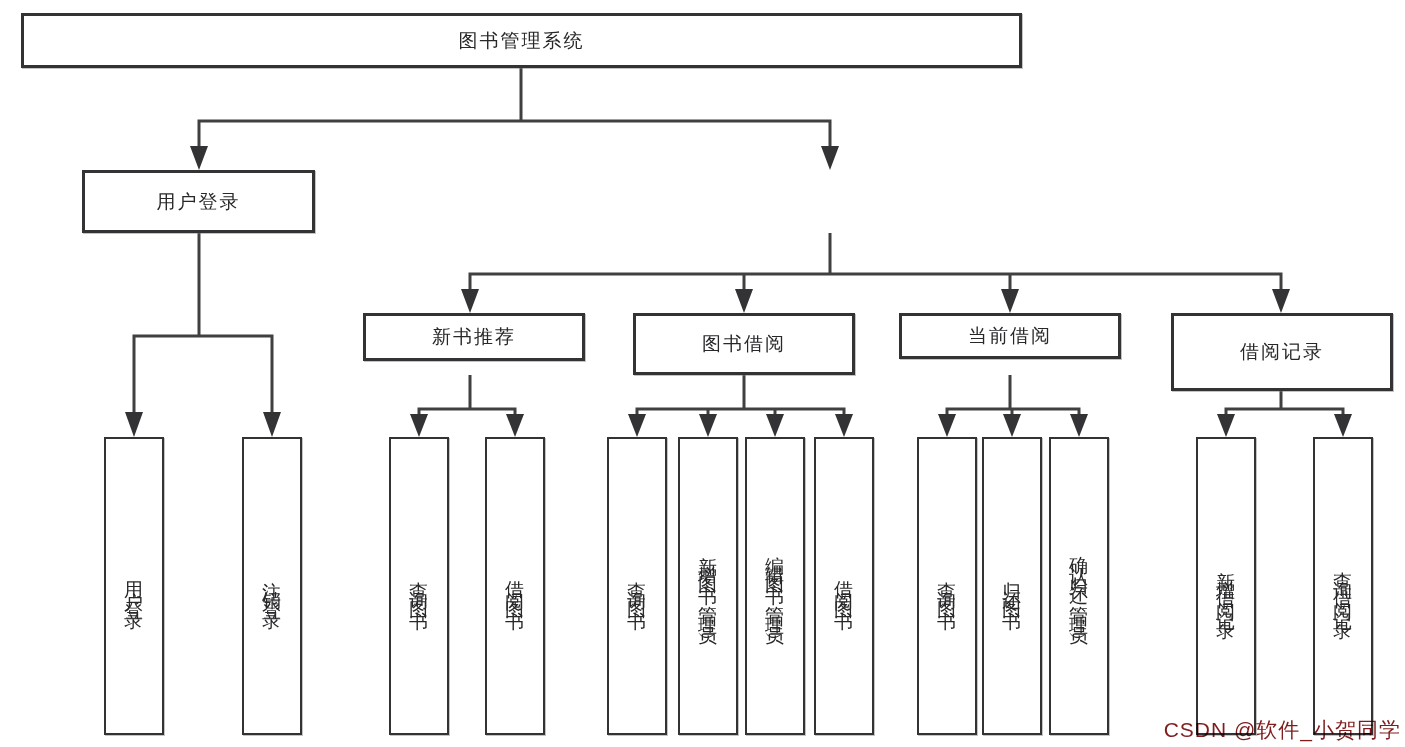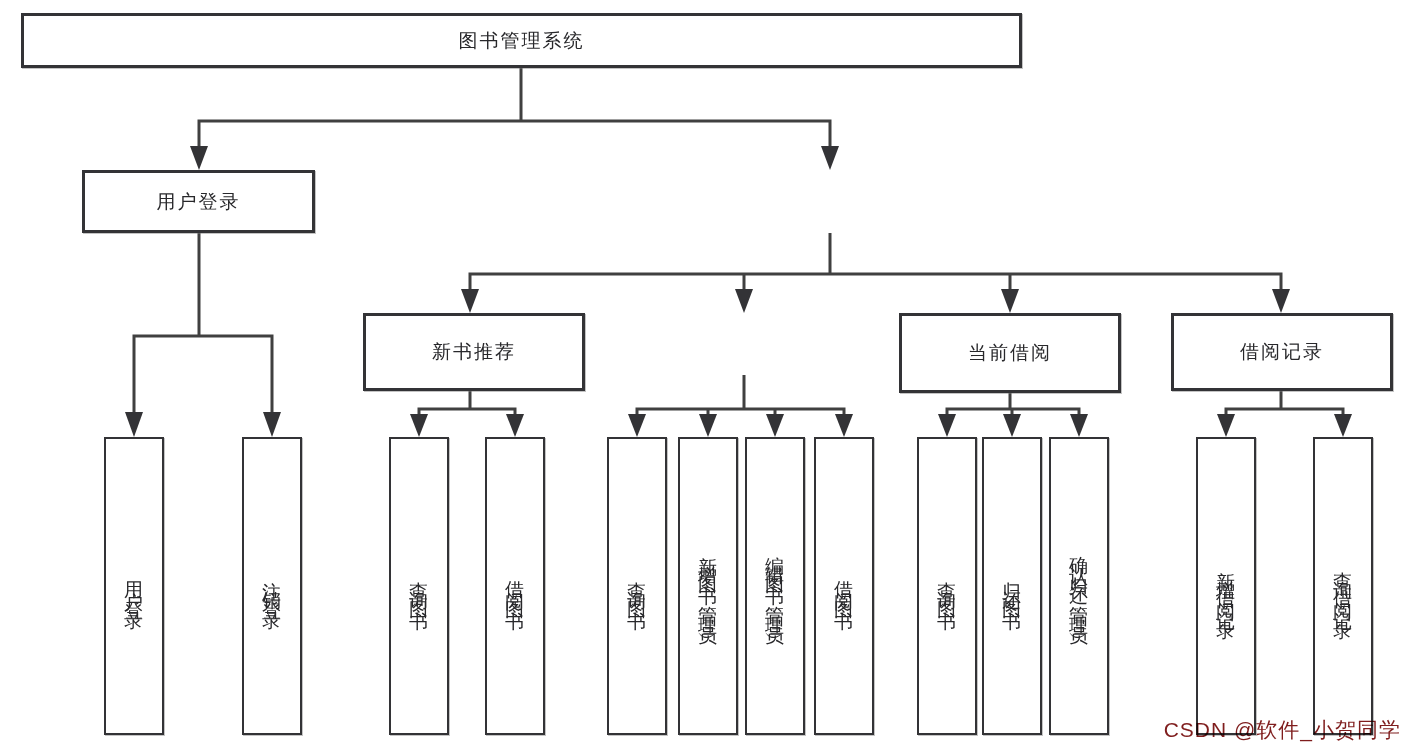--- a/index.html
+++ b/index.html
@@ -69,24 +69,27 @@
   </svg>
 
   <div class="node" style="left:21px;top:13px;width:1001px;height:55px">
     <span class="lbl">图书管理系统</span>
   </div>
 
   <div class="node" style="left:82px;top:170px;width:233px;height:63px">
     <span class="lbl">用户登录</span>
   </div>
 
-  <div class="node" style="left:363px;top:313px;width:222px;height:78px">
+  <div class="node" style="left:363px;top:313px;width:222px;height:48px">
     <span class="lbl">新书推荐</span>
   </div>
-  <div class="node" style="left:899px;top:313px;width:222px;height:80px">
+  <div class="node" style="left:633px;top:313px;width:222px;height:62px">
+    <span class="lbl">图书借阅</span>
+  </div>
+  <div class="node" style="left:899px;top:313px;width:222px;height:46px">
     <span class="lbl">当前借阅</span>
   </div>
   <div class="node" style="left:1171px;top:313px;width:222px;height:78px">
     <span class="lbl">借阅记录</span>
   </div>
 
   <div class="vnode" style="left:104px">
     <span class="vlbl">用户登录</span>
   </div>
   <div class="vnode" style="left:242px">

